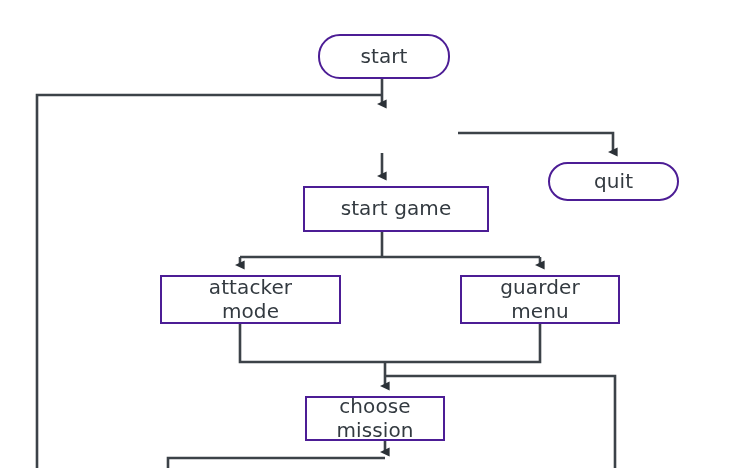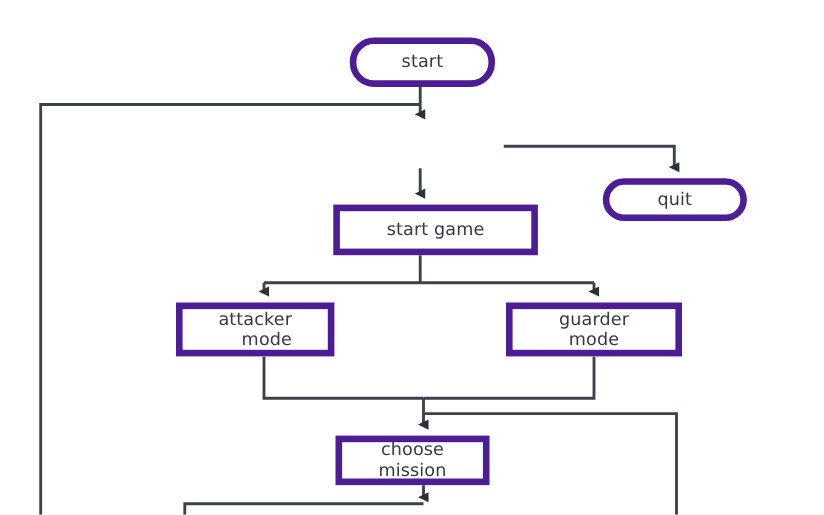--- a/index.html
+++ b/index.html
@@ -23,27 +23,27 @@
     position: absolute;
     left: 0;
     top: 0;
     width: 749px;
     height: 468px;
   }
   .node {
     position: absolute;
     box-sizing: border-box;
     background: #ffffff;
-    border: 6px solid #4c1d95;
+    border: 2px solid #4c1d95;
     display: flex;
     align-items: center;
     justify-content: center;
     text-align: center;
     color: #333a40;
-    font-size: 16px;
+    font-size: 20px;
     line-height: 1.18;
     letter-spacing: 0.1px;
     white-space: pre-line;
   }
   .node.terminal {
     border-radius: 22px;
   }
   .node-label {
     display: block;
     padding: 0 6px;
@@ -95,28 +95,28 @@
 
 
   <div class="node terminal" style="left:548px; top:162px; width:131px; height:39px;justify-content:center;">
     <span class="node-label">quit</span>
   </div>
 
   <div class="node" style="left:303px; top:186px; width:186px; height:46px;">
     <span class="node-label">start game</span>
   </div>
 
-  <div class="node" style="left:160px; top:275px; width:144px; height:49px;text-align:right;">
+  <div class="node" style="left:160px; top:275px; width:181px; height:49px;">
     <span class="node-label">attacker
 mode</span>
   </div>
 
   <div class="node" style="left:460px; top:275px; width:160px; height:49px;">
     <span class="node-label">guarder
-mode</span>
+menu</span>
   </div>
 
   <div class="node" style="left:305px; top:396px; width:140px; height:45px;">
     <span class="node-label">choose
 mission</span>
   </div>
 
 </div>
 
 </body></html>

